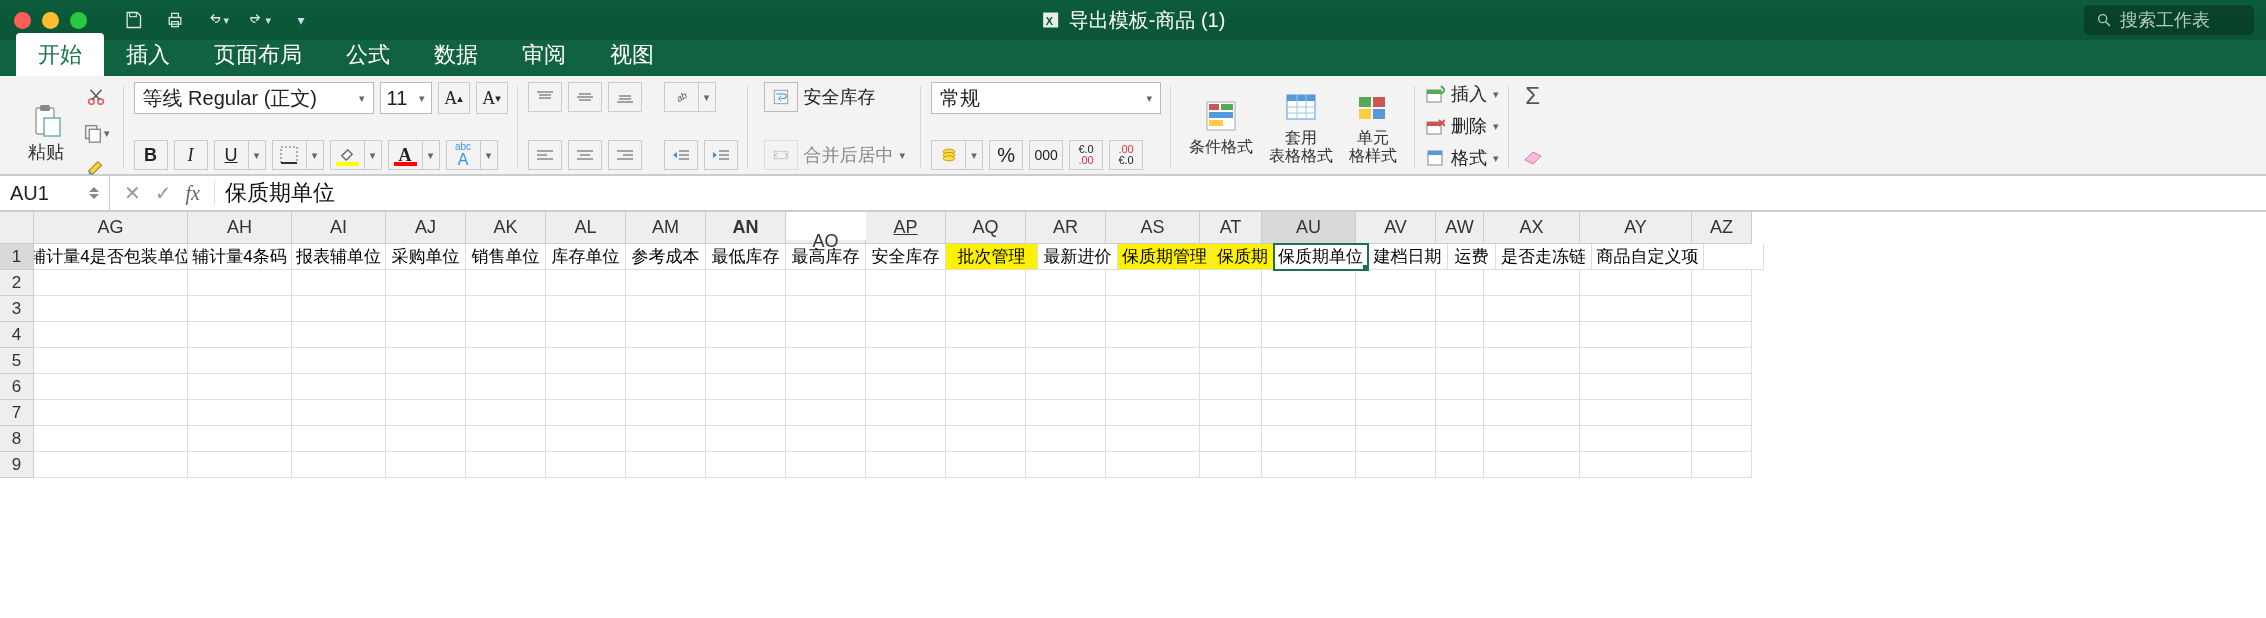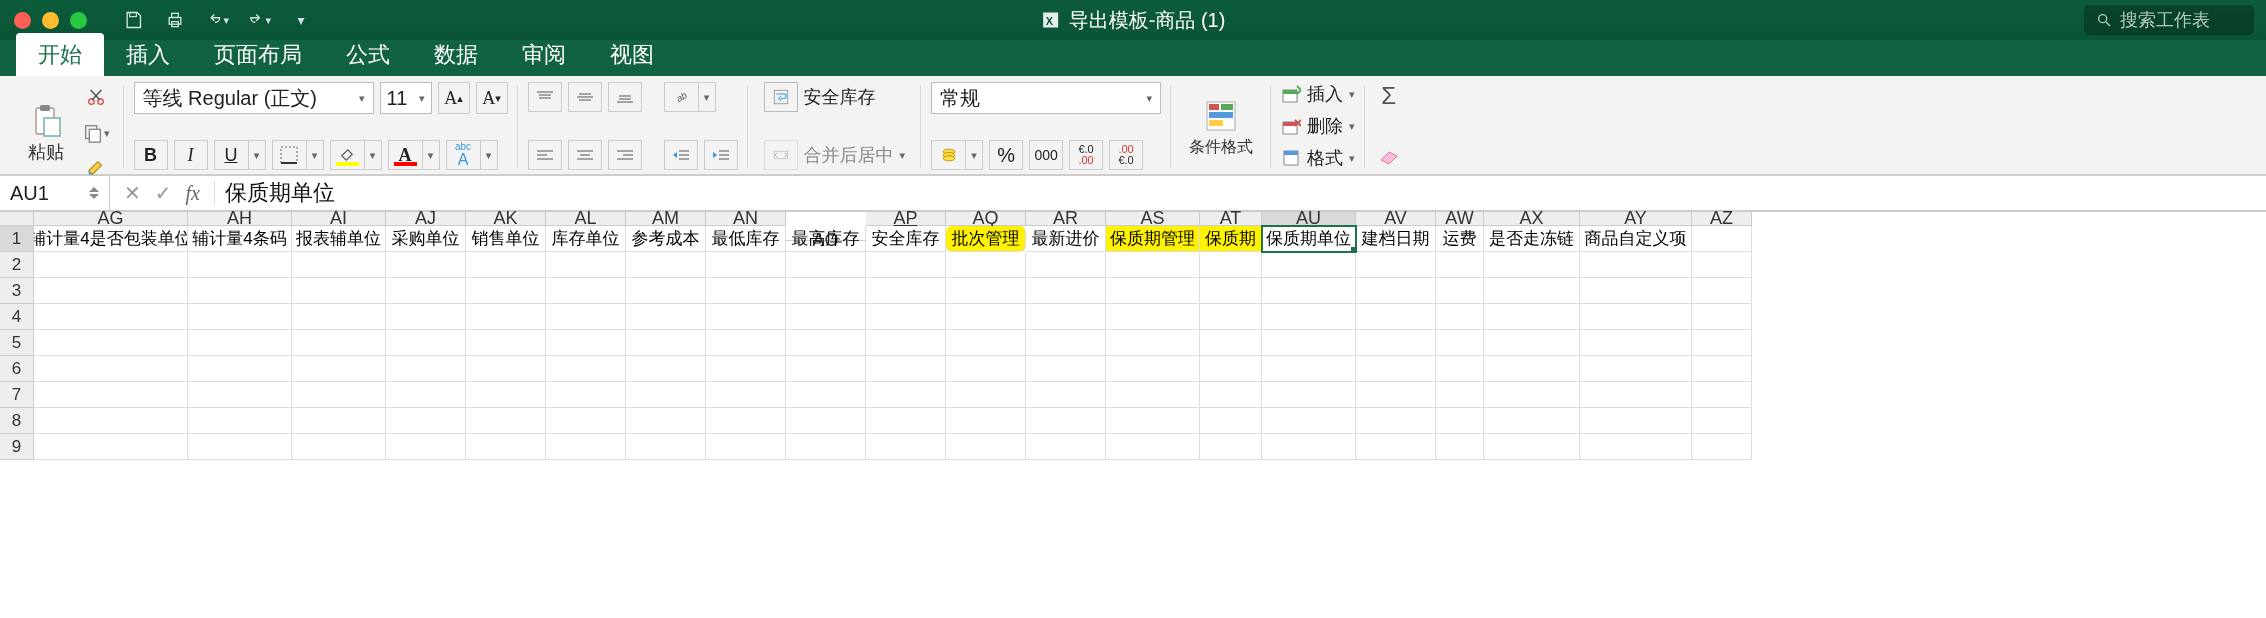--- a/index.html
+++ b/index.html
@@ -37,21 +37,21 @@
 .fml-bar{height:36px;border-bottom:2px solid #ccc;display:flex;align-items:center;background:#fff}
 .name-box{width:110px;height:100%;border-right:1px solid #ccc;display:flex;align-items:center;padding-left:10px;font-size:20px;position:relative}
 .nb-spin{position:absolute;right:4px;top:0;bottom:0;width:16px;display:flex;flex-direction:column;justify-content:center;gap:2px}
 .nb-spin div{width:0;height:0;border-left:5px solid transparent;border-right:5px solid transparent;cursor:pointer}
 .nb-spin .up{border-bottom:5px solid #888}.nb-spin .dn{border-top:5px solid #888}
 .fml-btns{display:flex;align-items:center;gap:14px;padding:0 14px;color:#999}
 .fml-btns span{cursor:pointer;font-size:20px}
 .fx{font-style:italic;font-family:Georgia,serif;color:#666}
 .fml-input{flex:1;padding:0 10px;font-size:22px;color:#111}
 .grid-wrap{position:relative}
-.colhdr{display:flex;height:14px}
+.colhdr{display:flex;height:32px}
 .corner{width:34px;background:#eee;border-right:1px solid #ccc;border-bottom:1px solid #ccc}
 .ch{background:#eee;border-right:1px solid #ccc;border-bottom:1px solid #ccc;display:flex;align-items:center;justify-content:center;font-size:18px;color:#333;cursor:pointer}
 .ch.sel{background:#d9d9d9}
 .rows{display:flex;flex-direction:column}
 .row{display:flex;height:26px}
 .rh{width:34px;background:#eee;border-right:1px solid #ccc;border-bottom:1px solid #ccc;display:flex;align-items:center;justify-content:center;font-size:17px;color:#333;cursor:pointer}
 .rh.sel{background:#d9d9d9}
 .cell{border-right:1px solid #ddd;border-bottom:1px solid #ddd;display:flex;align-items:center;justify-content:center;font-size:17px;color:#000;overflow:hidden;white-space:nowrap;padding:0 2px;cursor:cell}
 .cell.hl{background:#fff200}
 .cell.selcell{outline:2px solid #1a7349;outline-offset:-1px;position:relative}
@@ -379,20 +379,42 @@
     <div class="vcol">
         <svg viewBox="0 0 40 40">
           <rect x="6" y="6" width="28" height="28" fill="#fff" stroke="#aaa"></rect>
           <rect x="8" y="8" width="10" height="6" fill="#c55"></rect>
           <rect x="20" y="8" width="12" height="6" fill="#5a5"></rect>
           <rect x="8" y="16" width="24" height="6" fill="#59d"></rect>
           <rect x="8" y="24" width="14" height="6" fill="#fc4"></rect>
         </svg>
         <div class="vlbl">条件格式</div>
       </div>
+    <div class="vcol">
+        <svg viewBox="0 0 40 40">
+          <rect x="6" y="8" width="28" height="24" fill="#fff" stroke="#59d"></rect>
+          <rect x="6" y="8" width="28" height="6" fill="#59d"></rect>
+          <line x1="6" y1="20" x2="34" y2="20" stroke="#9cd"></line>
+          <line x1="6" y1="26" x2="34" y2="26" stroke="#9cd"></line>
+          <line x1="16" y1="8" x2="16" y2="32" stroke="#9cd"></line>
+          <line x1="25" y1="8" x2="25" y2="32" stroke="#9cd"></line>
+        </svg>
+        <div class="vlbl" style="white-space:pre">套用
+表格格式</div>
+      </div>
+    <div class="vcol">
+        <svg viewBox="0 0 40 40">
+          <rect x="6" y="10" width="12" height="10" fill="#5a5"></rect>
+          <rect x="20" y="10" width="12" height="10" fill="#c55"></rect>
+          <rect x="6" y="22" width="12" height="10" fill="#fc4"></rect>
+          <rect x="20" y="22" width="12" height="10" fill="#59d"></rect>
+        </svg>
+        <div class="vlbl" style="white-space:pre">单元
+格样式</div>
+      </div>
   </div>
 
   <div class="rgroup">
     <div class="insert-row">
         <svg viewBox="0 0 20 20">
           <rect x="2" y="6" width="14" height="12" fill="#fff" stroke="#888"></rect>
           <rect x="2" y="6" width="14" height="4" fill="#5a5"></rect>
           <path d="M16 2l4 4-4 4" fill="none" stroke="#5a5" stroke-width="2"></path>
         </svg>
         <span>插入</span>
@@ -452,21 +474,21 @@
 <div class="grid-wrap">
   <div class="colhdr" id="colhdr">
       <div class="corner"></div>
       <div class="ch" style="width: 154px;">AG</div>
       <div class="ch" style="width: 104px;">AH</div>
       <div class="ch" style="width: 94px;">AI</div>
       <div class="ch" style="width: 80px;">AJ</div>
       <div class="ch" style="width: 80px;">AK</div>
       <div class="ch" style="width: 80px;">AL</div>
       <div class="ch" style="width: 80px;">AM</div>
-      <div class="ch" style="width: 80px;">AN</div>
+      <div class="ch" style="width: 80px; font-weight: bold;">AN</div>
       <div class="ch" style="width: 80px; margin-top: 28px;">AO</div>
       <div class="ch" style="width: 80px; text-decoration: underline;">AP</div>
       <div class="ch" style="width: 80px;">AQ</div>
       <div class="ch" style="width: 80px;">AR</div>
       <div class="ch" style="width: 94px;">AS</div>
       <div class="ch" style="width: 62px;">AT</div>
       <div class="ch sel" style="width: 94px;">AU</div>
       <div class="ch" style="width: 80px;">AV</div>
       <div class="ch" style="width: 48px;">AW</div>
       <div class="ch" style="width: 96px;">AX</div>
@@ -479,21 +501,21 @@
         <div class="cell" style="width: 154px;">辅计量4是否包装单位</div>
         <div class="cell" style="width: 104px;">辅计量4条码</div>
         <div class="cell" style="width: 94px;">报表辅单位</div>
         <div class="cell" style="width: 80px;">采购单位</div>
         <div class="cell" style="width: 80px;">销售单位</div>
         <div class="cell" style="width: 80px;">库存单位</div>
         <div class="cell" style="width: 80px;">参考成本</div>
         <div class="cell" style="width: 80px;">最低库存</div>
         <div class="cell" style="width: 80px;">最高库存</div>
         <div class="cell" style="width: 80px;">安全库存</div>
-        <div class="cell hl" style="width: 80px; border-radius: 6px;">批次管理</div>
+        <div class="cell hl" style="width: 92px;">批次管理</div>
         <div class="cell" style="width: 80px;">最新进价</div>
         <div class="cell hl" style="width: 94px;">保质期管理</div>
         <div class="cell hl" style="width: 62px;">保质期</div>
         <div class="cell selcell" style="width: 94px;">保质期单位</div>
         <div class="cell" style="width: 80px;">建档日期</div>
         <div class="cell" style="width: 48px;">运费</div>
         <div class="cell" style="width: 96px;">是否走冻链</div>
         <div class="cell" style="width: 112px;">商品自定义项</div>
         <div class="cell" style="width: 60px;"></div>
       </div>

